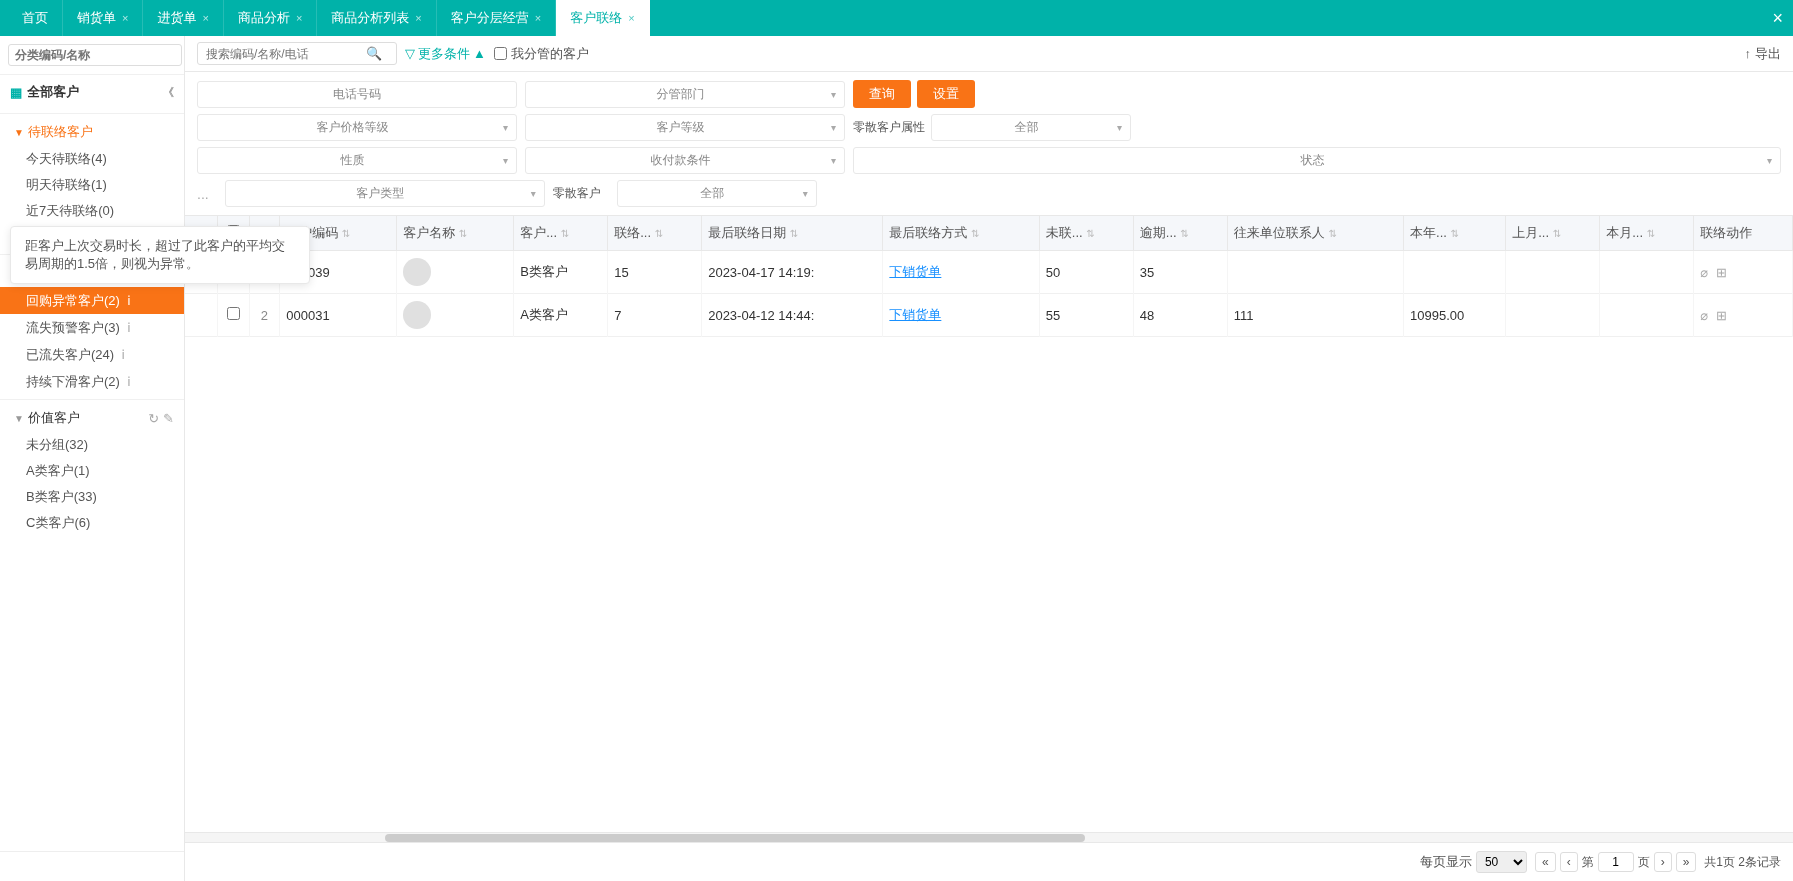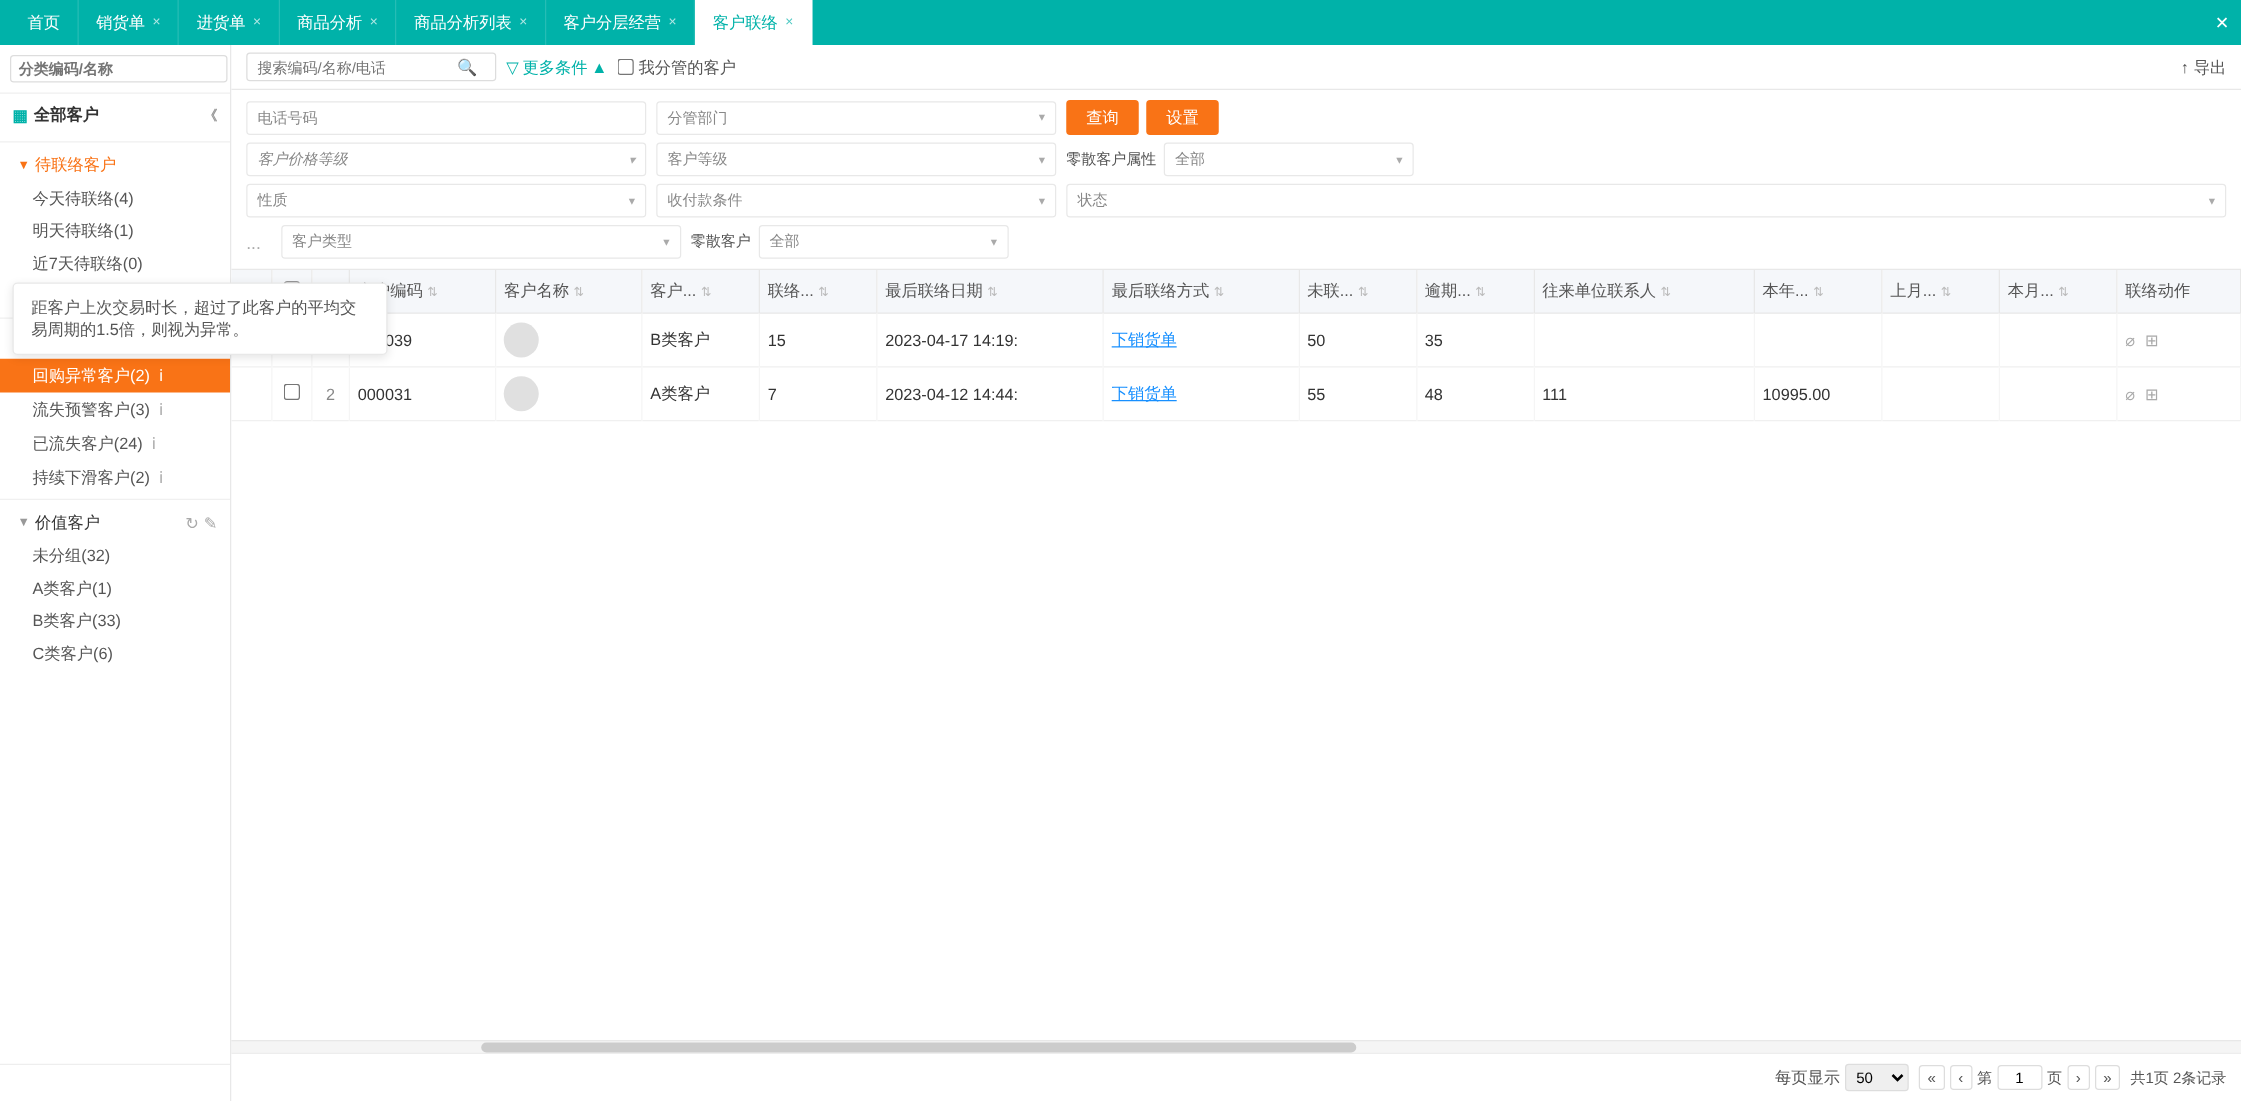--- a/index.html
+++ b/index.html
@@ -150,21 +150,21 @@
     }
     .filter-row {
       display: flex; align-items: center; gap: 8px;
       margin-bottom: 6px;
     }
     .filter-row:last-child { margin-bottom: 0; }
     .filter-field {
       display: flex; align-items: center;
       border: 1px solid #e8e8e8; border-radius: 3px;
       padding: 4px 8px; flex: 1; min-width: 0;
-      cursor: pointer; background: #fff;
+      cursor: pointer; background: #fff; text-align: center;
     }
     .filter-field .label { color: #888; font-size: 12px; flex: 1; }
     .filter-field .dropdown-arrow { color: #aaa; font-size: 10px; margin-left: 4px; }
     .filter-field .dots { color: #aaa; font-size: 14px; margin-left: 4px; }
     .filter-actions {
       display: flex; gap: 6px;
     }
     .btn-query {
       background: #f97316; color: #fff;
       border: none; border-radius: 3px;
@@ -408,21 +408,21 @@
           <span class="label">分管部门</span>
           <span class="dropdown-arrow">▾</span>
         </div>
         <div class="filter-actions">
           <button class="btn-query">查询</button>
           <button class="btn-settings">设置</button>
         </div>
       </div>
 
       <div class="filter-row">
-        <div class="filter-field" style="max-width:320px;font-style:italic;">
+        <div class="filter-field" style="max-width:320px;">
           <span class="label">客户价格等级</span>
           <span class="dropdown-arrow">▾</span>
         </div>
         <div class="filter-field" style="max-width:320px;">
           <span class="label">客户等级</span>
           <span class="dropdown-arrow">▾</span>
         </div>
         <div style="display:flex;align-items:center;gap:6px;flex:1;">
           <span class="zero-scatter-label">零散客户属性</span>
           <div class="filter-field" style="max-width:200px;">
@@ -446,21 +446,21 @@
           <span class="dropdown-arrow">▾</span>
         </div>
       </div>
 
       <div class="filter-row">
         <span style="color:#aaa;font-size:14px;cursor:pointer;">...</span>
         <div class="filter-field" style="max-width:320px;margin-left:8px;">
           <span class="label">客户类型</span>
           <span class="dropdown-arrow">▾</span>
         </div>
-        <div style="display:flex;align-items:center;gap:6px;flex:1;">
+        <div style="display:flex;align-items:center;gap:16px;flex:1;">
           <span class="zero-scatter-label">零散客户</span>
           <div class="filter-field" style="max-width:200px;">
             <span class="label">全部</span>
             <span class="dropdown-arrow">▾</span>
           </div>
         </div>
       </div>
     </div>
 
     <div class="table-area">

